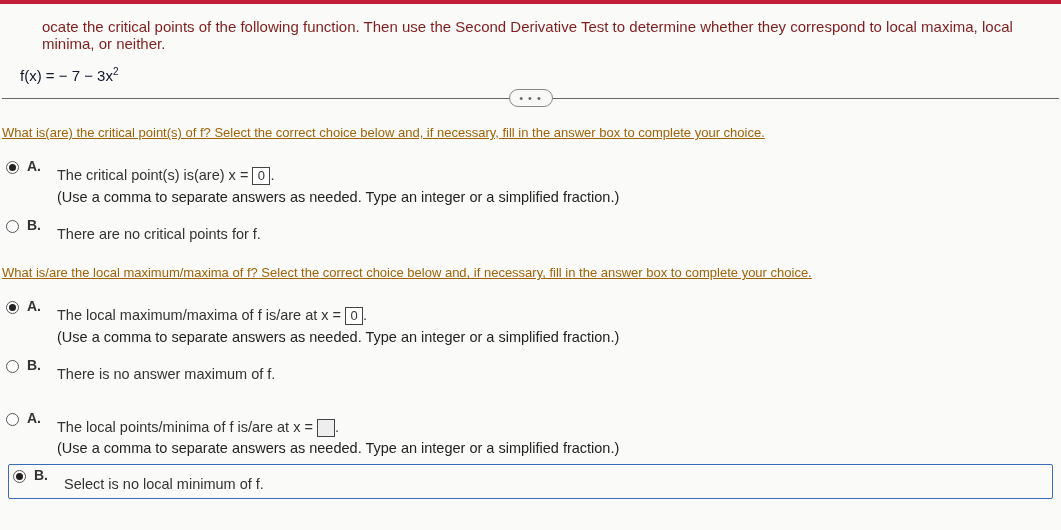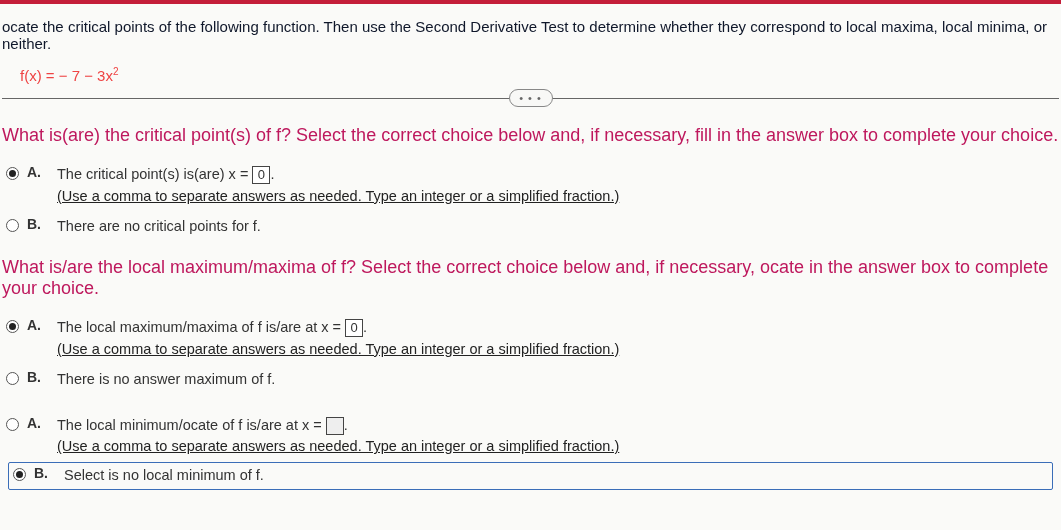--- a/index.html
+++ b/index.html
@@ -7,22 +7,22 @@
       font-family: Arial, Helvetica, sans-serif;
       font-size: 14px;
       color: #333;
       background: #fafaf8;
       width: 1061px;
       height: 530px;
       overflow: hidden;
       position: relative;
     }
     .top-bar { height: 4px; background: #c41e3a; }
-    .problem-statement { padding: 14px 0 8px 0; font-size: 15px; color: #0f172a; }
-    .formula { padding: 6px 0 14px 18px; font-size: 15px; color: #ef4444; }
+    .problem-statement { padding: 14px 0 8px 0; font-size: 15px; color: #7f1d1d; margin-left: 40px; }
+    .formula { padding: 6px 0 14px 18px; font-size: 15px; color: #0f172a; }
     sup { font-size: 10px; vertical-align: super; }
     .divider-line { border: none; border-top: 1px solid #666; margin: 0; }
     .divider-wrap { position: relative; margin: 0 0 20px 0; }
     .pill-button {
       position: absolute;
       left: 50%;
       top: -9px;
       transform: translateX(-50%);
       width: 44px;
       height: 18px;
@@ -30,47 +30,47 @@
       border-radius: 10px;
       background: #f8f8f6;
       display: flex;
       align-items: center;
       justify-content: center;
       font-size: 11px;
       color: #666;
       letter-spacing: 1px;
       cursor: pointer;
     }
-    .question-text { font-size: 18px; color: #be185d; padding: 6px 0 14px 0; }
+    .question-text { font-size: 13px; color: #a16207; padding: 6px 0 14px 0; text-decoration: underline; }
     .option-row { display: flex; align-items: flex-start; gap: 8px; padding: 4px 8px; }
     .option-row.nested { padding-left: 4px; }
     .radio {
       width: 13px; height: 13px; border: 1px solid #555; border-radius: 50%;
       background: #fff; display: inline-block; flex-shrink: 0; margin-top: 3px;
       position: relative; cursor: pointer;
     }
     .radio.selected::after {
       content: ""; position: absolute; left: 2px; top: 2px; width: 7px; height: 7px;
       border-radius: 50%; background: #222;
     }
     .option-label { font-weight: bold; margin-right: 8px; flex-shrink: 0; }
-    .option-content { flex: 1; font-size: 14.5px; line-height: 1.5; }
+    .option-content { flex: 1; font-size: 14.5px; line-height: 1.5; margin-top: 7px; }
     .inline-input {
       display: inline-block;
       min-width: 18px;
       height: 18px;
       padding: 0 3px;
       border: 1px solid #444;
       background: #fff;
       font-size: 13px;
       text-align: center;
       line-height: 16px;
       vertical-align: middle;
     }
-    .hint { font-size: 14.5px; color: #222; text-decoration: underline; }
+    .hint { font-size: 14.5px; color: #222; }
     .spacer-md { height: 16px; }
     .select-box {
       border: 1.5px solid #3a6db8;
       border-radius: 2px;
       padding: 2px 4px;
       margin: 0 6px;
     }
     .content { padding: 0 2px; }
   </style>
 </head>
@@ -103,21 +103,21 @@
   </div>
 
   <div class="option-row nested">
     <span class="radio"></span>
     <span class="option-label">B.</span>
     <div class="option-content">There are no critical points for f.</div>
   </div>
 
   <div class="spacer-md"></div>
 
-  <div class="question-text" style="padding-top:0">What is/are the local maximum/maxima of f? Select the correct choice below and, if necessary, ocate in the answer box to complete your choice.</div>
+  <div class="question-text" style="padding-top:0">What is/are the local maximum/maxima of f? Select the correct choice below and, if necessary, fill in the answer box to complete your choice.</div>
 
   <div class="option-row nested">
     <span class="radio selected"></span>
     <span class="option-label">A.</span>
     <div class="option-content">
       <span>The local maximum/maxima of f is/are at x =</span>
       <span class="inline-input">0</span><span>.</span><br>
       <span class="hint">(Use a comma to separate answers as needed. Type an integer or a simplified fraction.)</span>
     </div>
   </div>
@@ -128,21 +128,21 @@
     <div class="option-content">There is no answer maximum of f.</div>
   </div>
 
   <div class="spacer-md"></div>
 
 
   <div class="option-row nested">
     <span class="radio"></span>
     <span class="option-label">A.</span>
     <div class="option-content">
-      <span>The local minimum/ocate of f is/are at x =</span>
+      <span>The local points/minima of f is/are at x =</span>
       <span class="inline-input" style="background:#eee;"></span><span>.</span><br>
       <span class="hint">(Use a comma to separate answers as needed. Type an integer or a simplified fraction.)</span>
     </div>
   </div>
 
   <div class="option-row nested select-box">
     <span class="radio selected"></span>
     <span class="option-label">B.</span>
     <div class="option-content">Select is no local minimum of f.</div>
   </div>

